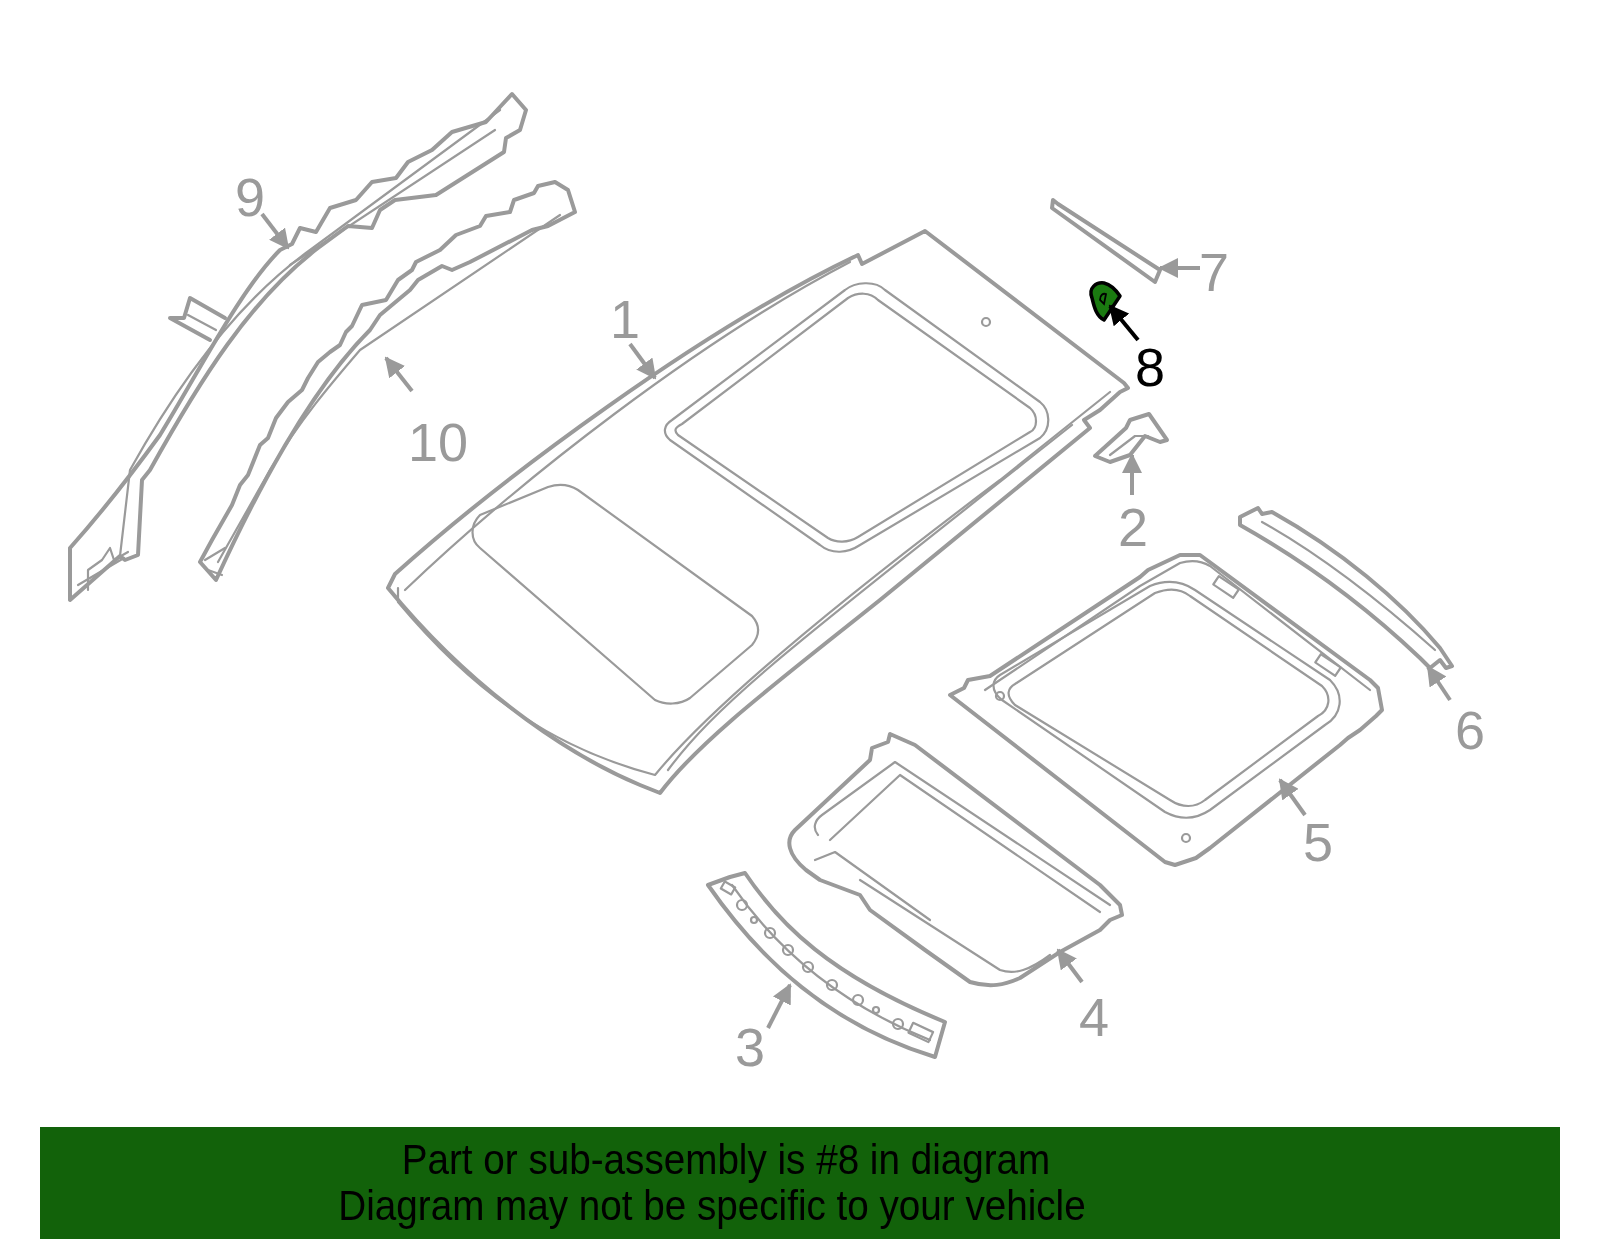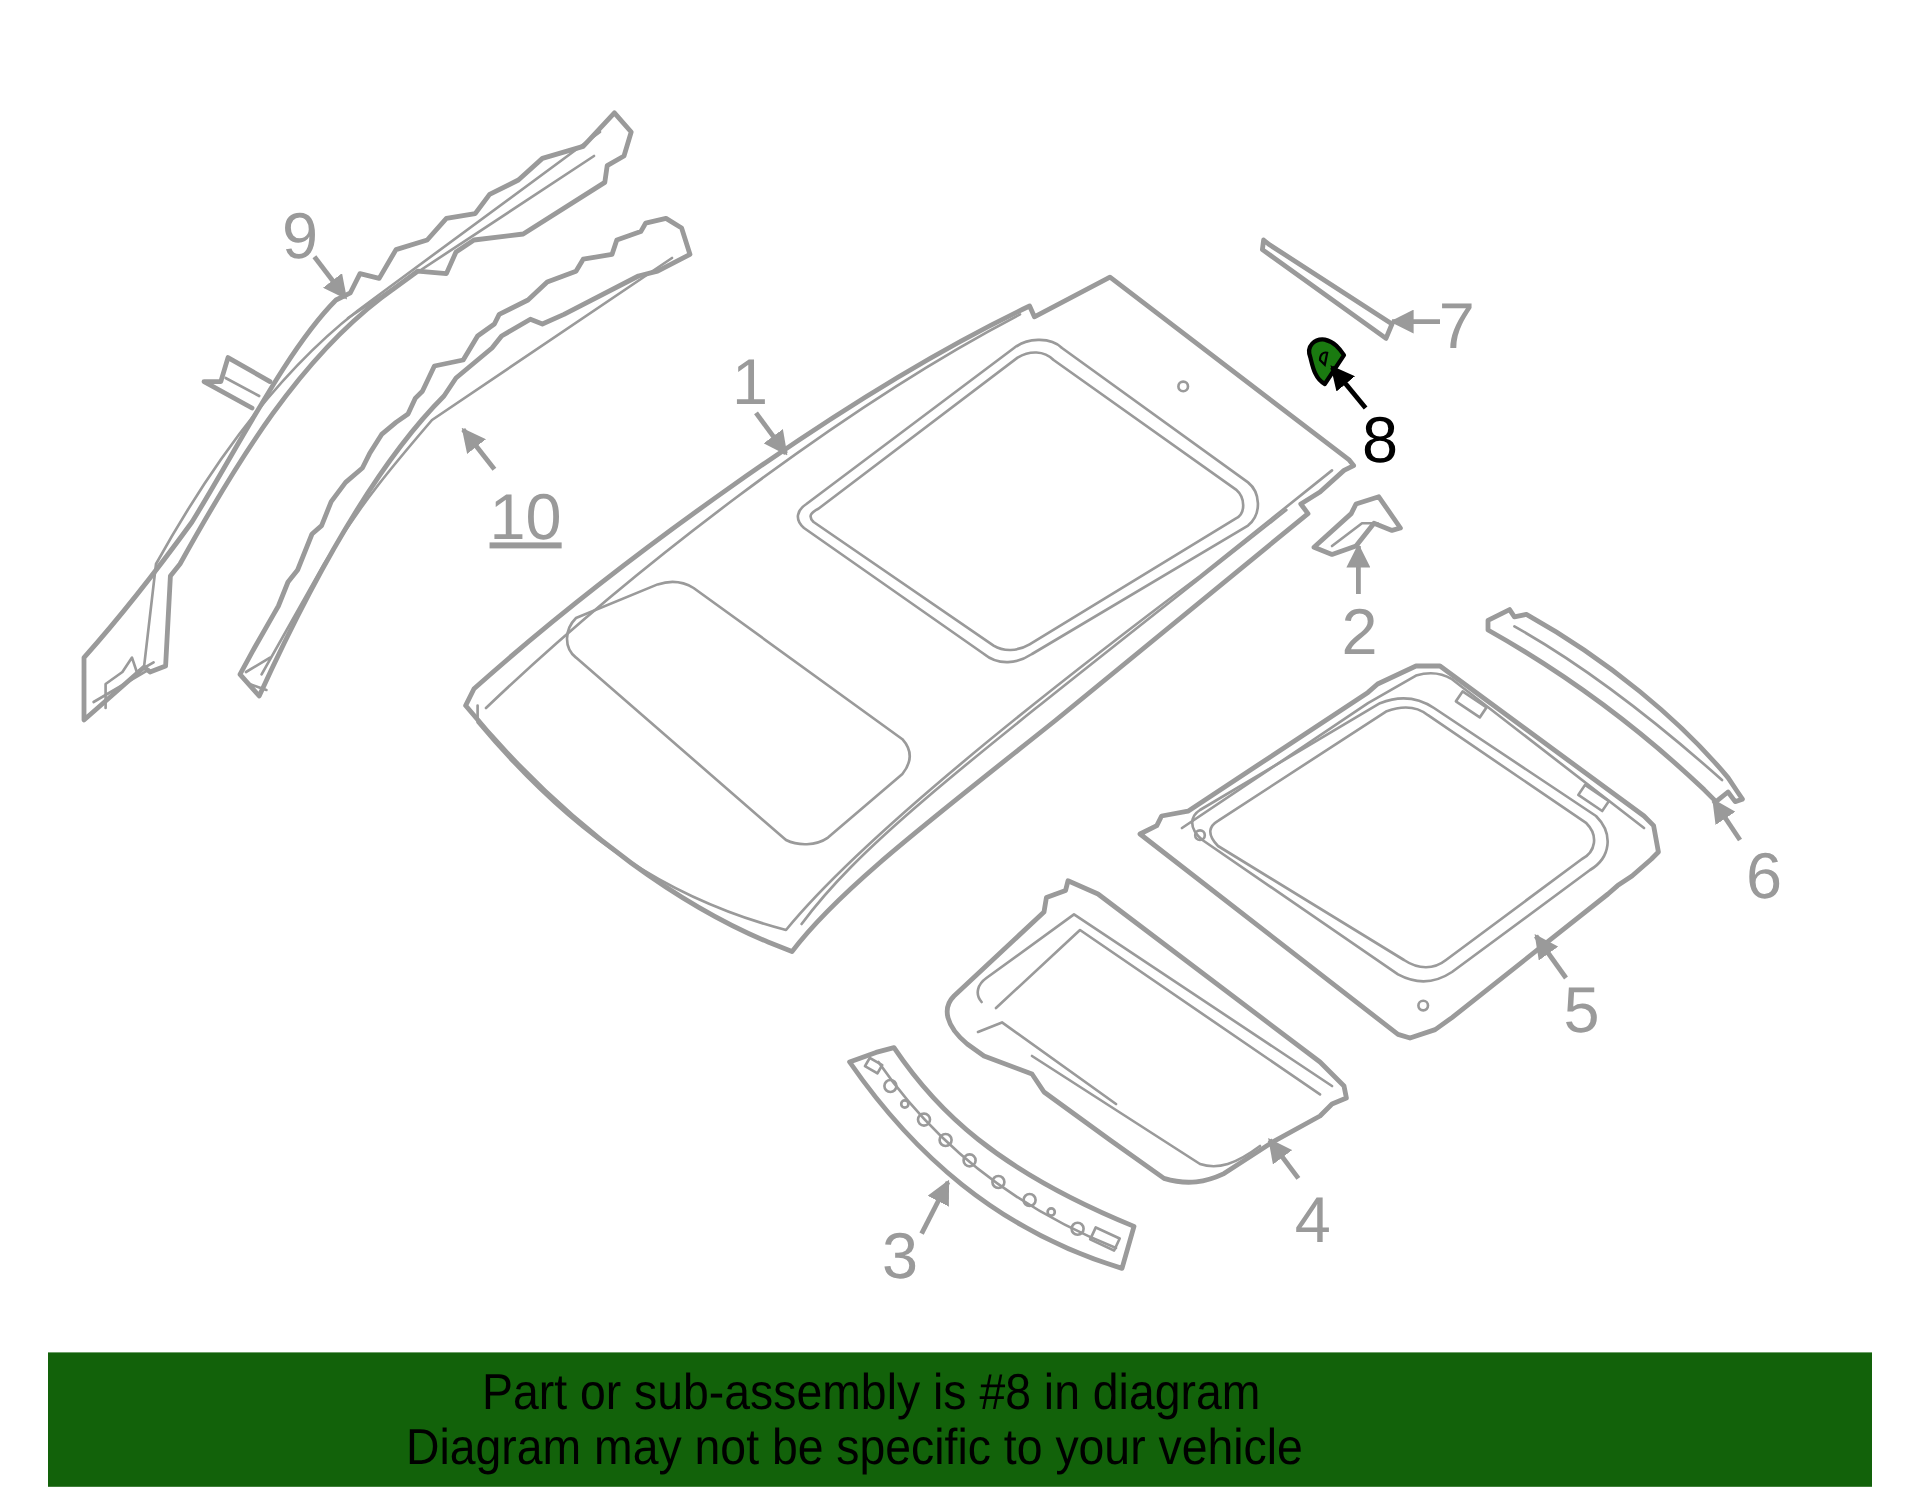--- a/index.html
+++ b/index.html
@@ -130,18 +130,18 @@
 
 <div class="num" style="left:625px; top:292px;">1</div>
 <div class="num" style="left:1133px; top:500px;">2</div>
 <div class="num" style="left:750px; top:1020px;">3</div>
 <div class="num" style="left:1094px; top:990px;">4</div>
 <div class="num" style="left:1318px; top:815px;">5</div>
 <div class="num" style="left:1470px; top:703px;">6</div>
 <div class="num" style="left:1214px; top:245px;">7</div>
 <div class="num highlight" style="left:1150px; top:340px;">8</div>
 <div class="num" style="left:250px; top:170px;">9</div>
-<div class="num" style="left:438px; top:404px;text-decoration:underline;">10</div>
+<div class="num" style="left:438px; top:415px;">10</div>
 
 <div id="banner">
   <div class="line" style="left:686px; top:12px;">Part or sub-assembly is #8 in diagram</div>
   <div class="line" style="left:672px; top:58px;">Diagram may not be specific to your vehicle</div>
 </div>
 
 </body></html>

